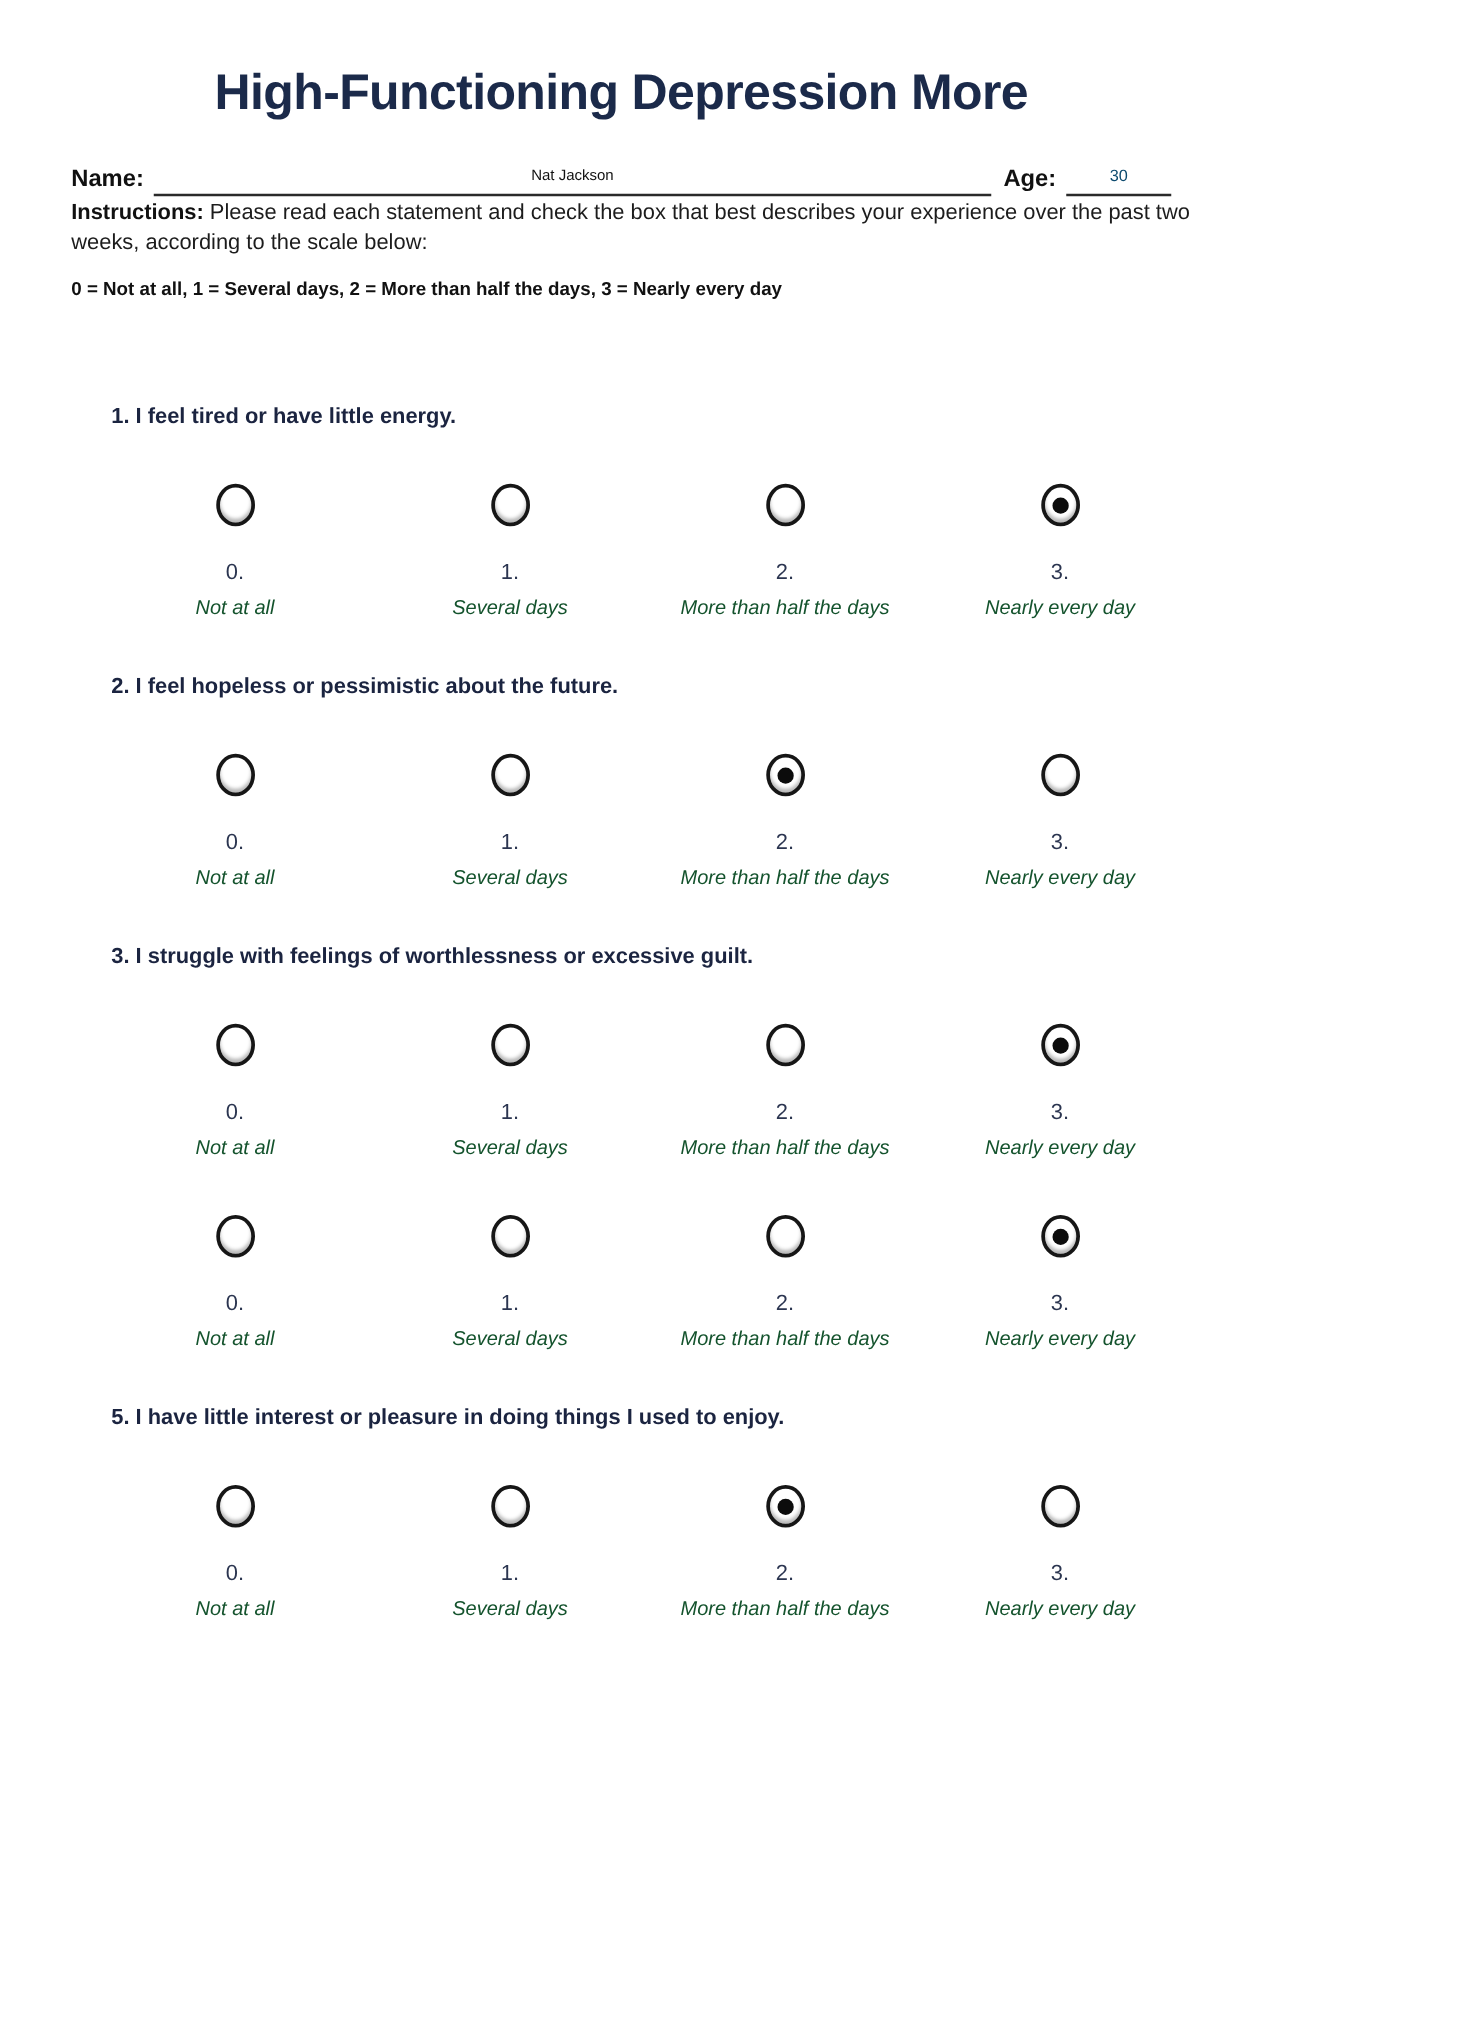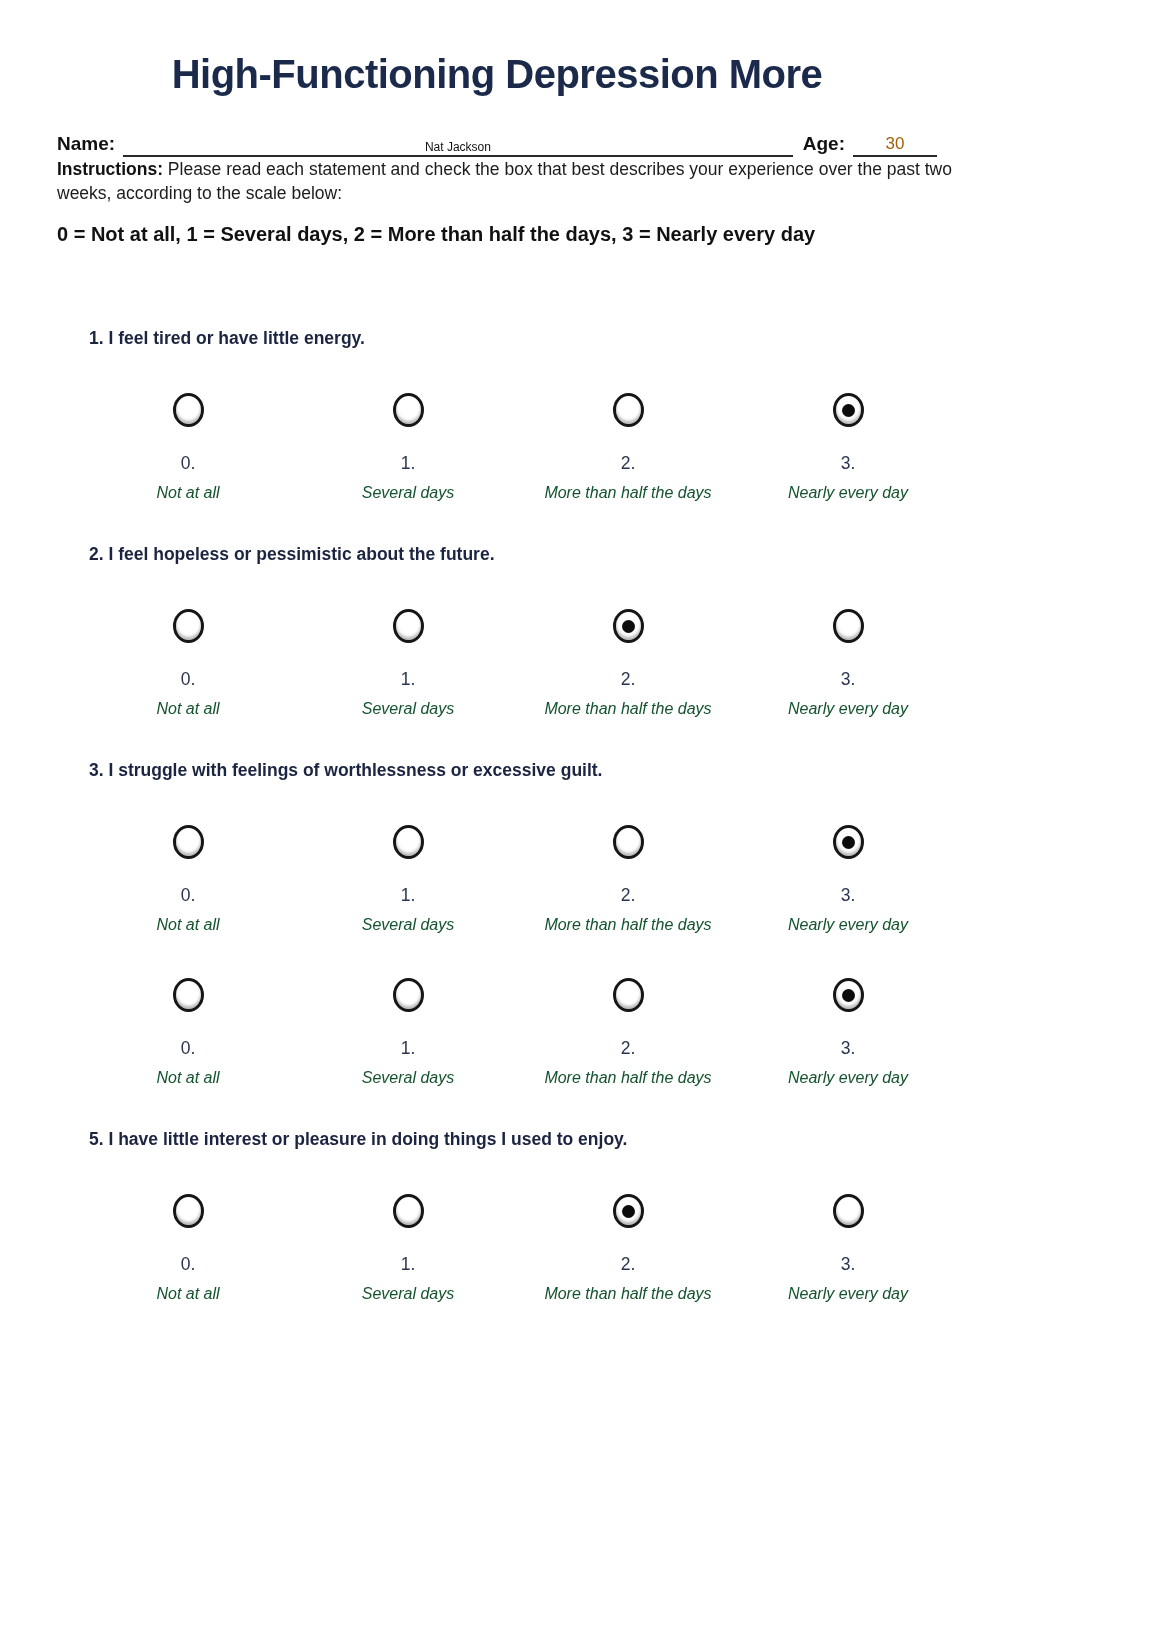--- a/index.html
+++ b/index.html
@@ -18,21 +18,20 @@
   .title {
     font-size: 40px;
     font-weight: bold;
     color: #1b2a4a;
     text-align: center;
     width: 880px;
     letter-spacing: -0.5px;
   }
   .name-row {
     display: flex;
-    align-items: flex-end;
     margin-top: 36px;
     width: 880px;
     font-size: 19px;
   }
   .field-label {
     font-weight: bold;
     color: #111111;
     white-space: nowrap;
     padding-bottom: 2px;
   }
@@ -42,35 +41,35 @@
     text-align: center;
     font-size: 12px;
     color: #111111;
     margin: 0 10px 0 8px;
     padding-bottom: 1px;
   }
   .age-line {
     width: 84px;
     border-bottom: 2px solid #2a2a2a;
     text-align: center;
-    font-size: 17px;
-    color: #a16207;
+    font-size: 13px;
+    color: #0c4a6e;
     margin-left: 8px;
     padding-bottom: 1px;
   }
   .instructions {
     width: 920px;
     font-size: 17.5px;
     line-height: 1.38;
     color: #1c1c1c;
   }
   .instructions b { color: #111111; }
   .scale-line {
     margin-top: 18px;
-    font-size: 20px;
+    font-size: 15px;
     font-weight: bold;
     color: #111111;
     width: 920px;
   }
   .questions {
     margin-top: 82px;
   }
   .question {
     margin-bottom: 42px;
   }

